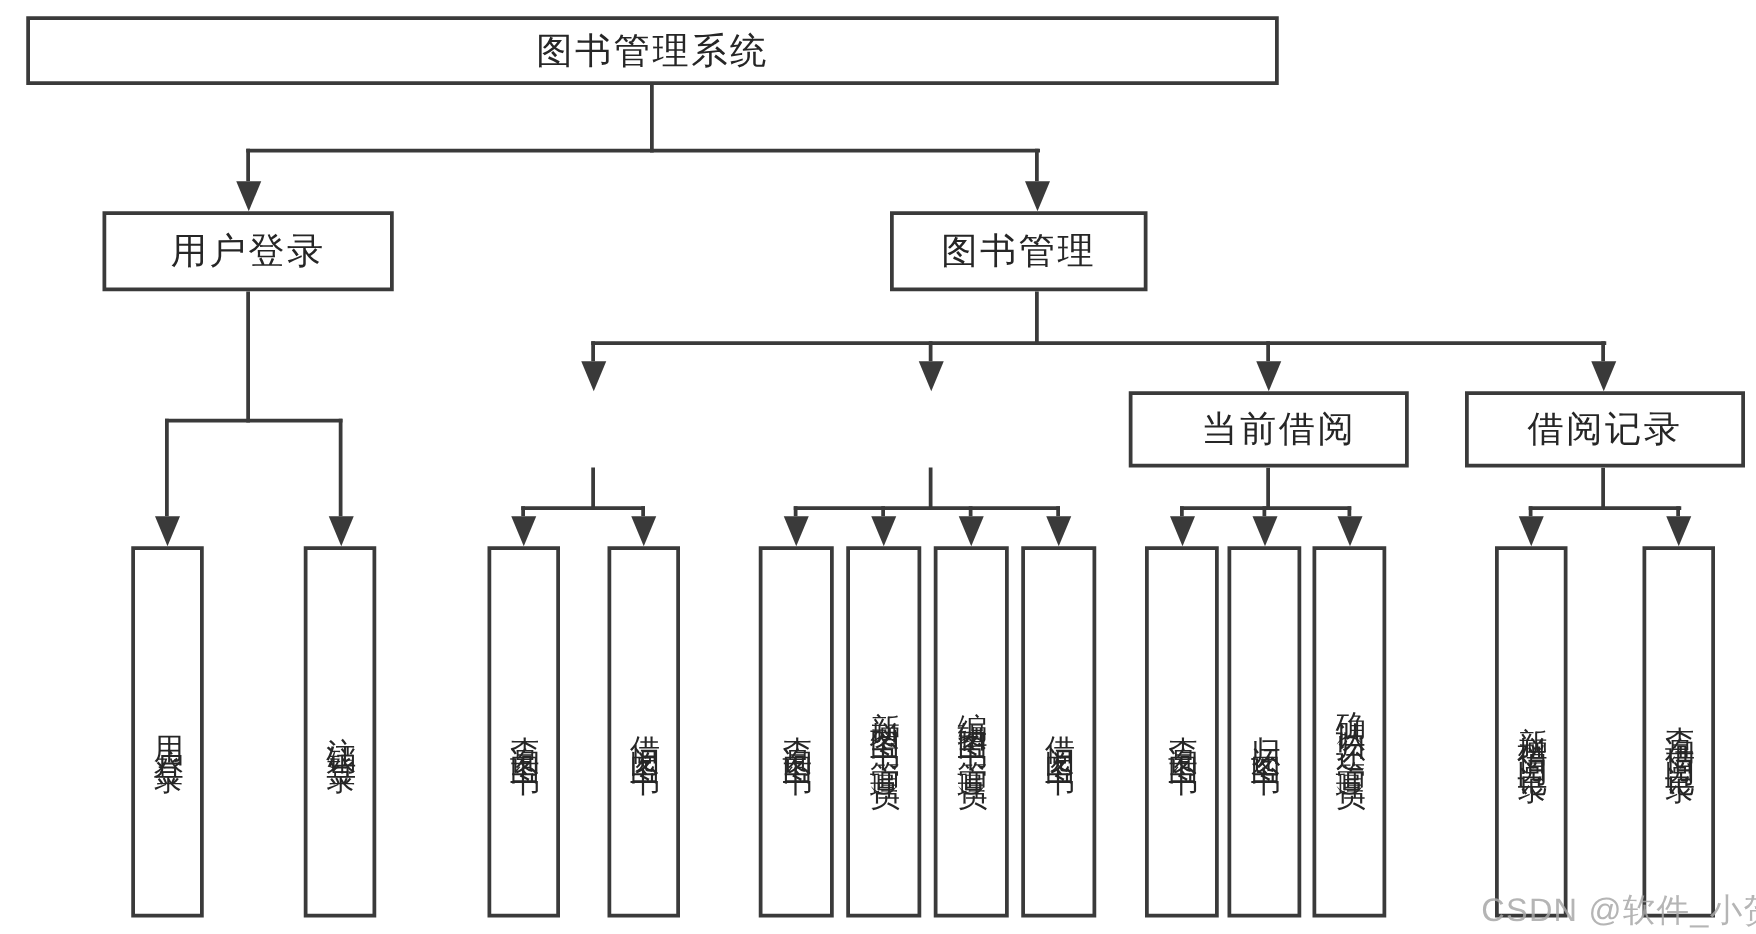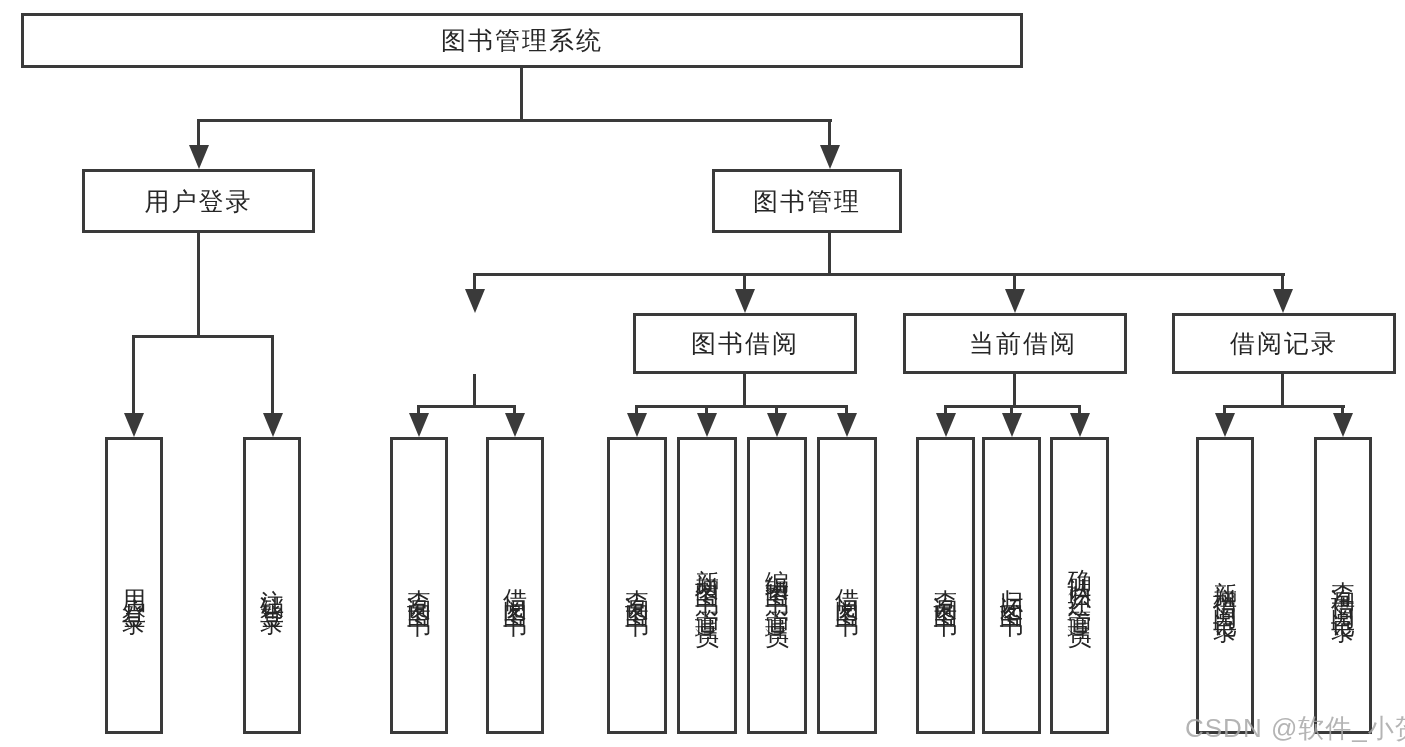--- a/index.html
+++ b/index.html
@@ -20,21 +20,21 @@
     box-sizing: border-box;
     border: 3px solid var(--line, #3a3a3a);
     background: var(--box-bg, #ffffff);
     color: var(--text, #262626);
     z-index: 2;
   }
   .hbox {
     display: flex;
     align-items: center;
     justify-content: center;
-    font-size: 25px;
+    font-size: 29px;
     letter-spacing: 2px;
     white-space: nowrap;
   }
   .vbox > span {
     position: absolute;
     left: 50%;
     top: 50%;
     transform: translate(-50%, -50%);
     writing-mode: vertical-rl;
     text-orientation: mixed;
@@ -81,35 +81,34 @@
 <div class="diagram">
 
   <div class="hbox" style="left:21px; top:13px; width:1002px; height:55px;">图书管理系统</div>
 
   <div class="vline" style="left:520px; top:68px; height:54px;"></div>
   <div class="hline" style="left:197px; top:119px; width:635px;"></div>
   <div class="arrow" style="left:197px; top:119px; height:26px;"></div>
   <div class="arrow" style="left:828px; top:119px; height:26px;"></div>
 
   <div class="hbox" style="left:82px; top:169px; width:233px; height:64px;">用户登录</div>
-  <div class="hbox" style="left:712px; top:169px; width:190px; height:64px;">图书管理</div>
+  <div class="hbox" style="left:712px; top:169px; width:206px; height:64px;">图书管理</div>
 
   <div class="vline" style="left:197px; top:233px; height:105px;"></div>
   <div class="hline" style="left:132px; top:335px; width:142px;"></div>
   <div class="arrow" style="left:132px; top:335px; height:78px;"></div>
   <div class="arrow" style="left:271px; top:335px; height:78px;"></div>
 
   <div class="vline" style="left:828px; top:233px; height:43px;"></div>
   <div class="hline" style="left:473px; top:273px; width:812px;"></div>
   <div class="arrow" style="left:473px; top:273px; height:16px;"></div>
   <div class="arrow" style="left:743px; top:273px; height:16px;"></div>
   <div class="arrow" style="left:1013px; top:273px; height:16px;"></div>
   <div class="arrow" style="left:1281px; top:273px; height:16px;"></div>
 
-  <div class="hbox" style="left:633px; top:313px; width:224px; height:61px;">图书借阅</div>
   <div class="hbox" style="left:903px; top:313px; width:224px; height:61px;padding-left:16px;">当前借阅</div>
   <div class="hbox" style="left:1172px; top:313px; width:224px; height:61px;">借阅记录</div>
 
   <div class="vline" style="left:473px; top:374px; height:34px;"></div>
   <div class="hline" style="left:417px; top:405px; width:99px;"></div>
   <div class="arrow" style="left:417px; top:405px; height:8px;"></div>
   <div class="arrow" style="left:513px; top:405px; height:8px;"></div>
 
   <div class="vline" style="left:743px; top:374px; height:34px;"></div>
   <div class="hline" style="left:635px; top:405px; width:213px;"></div>

